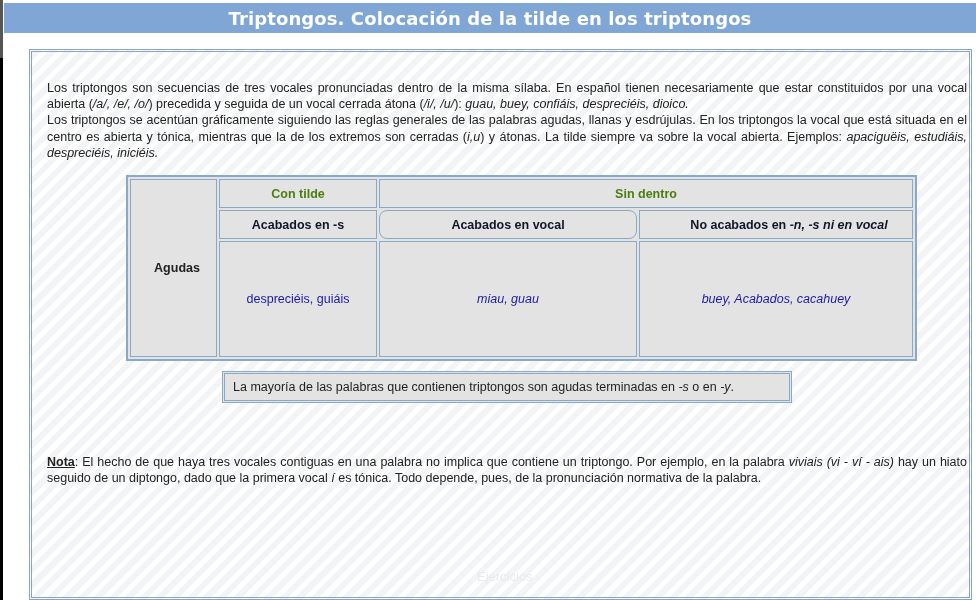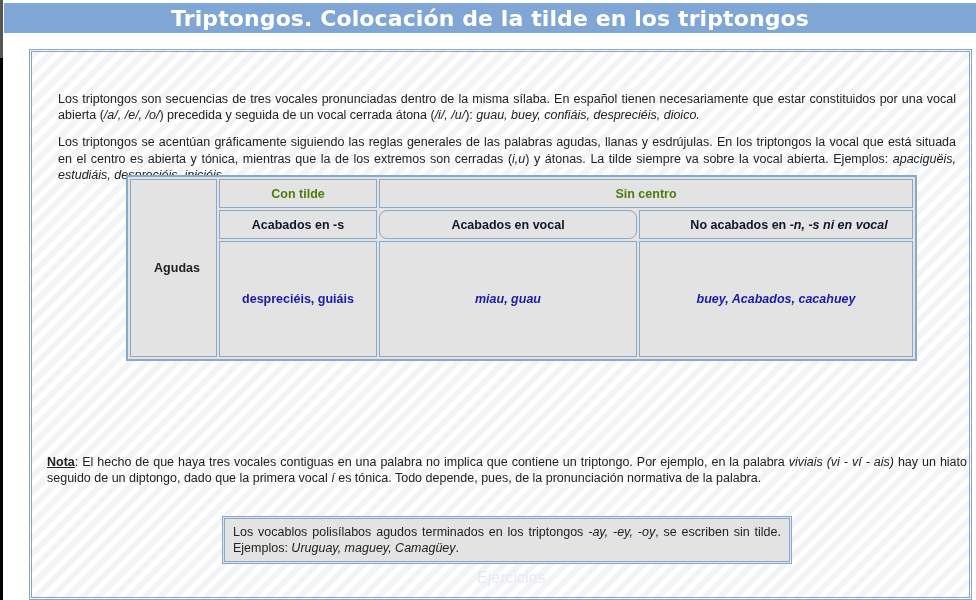--- a/index.html
+++ b/index.html
@@ -13,64 +13,64 @@
     position:absolute; left:0; top:0; width:3px; height:600px;
     background:linear-gradient(to bottom,#555 0,#555 58px,#000 58px,#000 100%);
   }
   .title-bar {
     position:absolute; left:4px; top:3px; width:972px; height:30px;
     background:#7fa6d4;
     display:flex; align-items:center; justify-content:center;
   }
   .title-bar h1 {
     margin:0; color:#fff; font-family:"DejaVu Sans", sans-serif;
-    font-weight:bold; font-size:22px; letter-spacing:0.1px;
+    font-weight:bold; font-size:18px; letter-spacing:0.1px;
   }
   .panel {
     position:absolute; left:29px; top:49px; width:937px; height:545px;
     border:3px double #8aa4bd;
     background:
       repeating-linear-gradient(135deg,#f3f4f6 0,#f3f4f6 6px,#ffffff 6px,#ffffff 11px);
   }
   .intro {
     position:absolute; left:15px; top:28px; width:920px;
     line-height:16.2px; text-align:justify; color:#222;
   }
-  .intro p { margin:11px; }
+  .intro p { margin:0; }
   i { font-style:italic; }
   .grid-table {
     position:absolute; left:94px; top:123px;
     border:2px solid #89a9c7;
     border-collapse:separate; border-spacing:2px;
     background:#e3e3e3;
   }
   .grid-table td {
     border:1px solid #89a9c7; background:#e3e3e3;
     text-align:center; padding:0;
   }
   .hdr { font-weight:bold; color:#4d7c0f; height:27px; }
   .sub { font-weight:bold; color:#0f172a; height:27px; }
   .rowhead { font-weight:bold; text-align:right; padding-left:7px !important; width:78px; }
-  .ex { color:#1a1aa6; height:114px;font-weight:bold; }
+  .ex { color:#1a1aa6; height:114px; }
   .ex i { color:#1a1aa6;margin-top:39px; }
   .note-box {
     position:absolute; background:#e3e3e3;
     border:3px double #89a9c7;
     padding:5px 8px; line-height:16px; text-align:justify; color:#222;
   }
   .note1 { left:190px; top:319px; width:548px; }
   .nota {
     position:absolute; left:15px; top:402px; width:920px;
     line-height:16.2px; text-align:justify;
   }
   .nota u { text-decoration:underline;font-weight:bold; }
   .note2 { left:190px; top:464px; width:548px; }
   .link-ejercicios {
     position:absolute; left:445px; top:517px;
-    color:#e6eaf0; font-size:16px; text-decoration:none;
+    color:#e6eaf0; font-size:13px; text-decoration:none;
   }
 </style>
 </head>
 <body>
 
 <div class="left-strip"></div>
 
 <div class="title-bar">
   <h1>Triptongos. Colocación de la tilde en los triptongos</h1>
 </div>
@@ -80,34 +80,34 @@
   <div class="intro">
     <p><span>Los triptongos son secuencias de tres vocales pronunciadas dentro de la misma sílaba. En español tienen necesariamente que estar constituidos por una vocal abierta (</span><i>/a/, /e/, /o/</i><span>) precedida y seguida de un vocal cerrada átona (</span><i>/i/, /u/</i><span>): </span><i>guau, buey, confiáis, despreciéis, dioico.</i></p>
     <p><span>Los triptongos se acentúan gráficamente siguiendo las reglas generales de las palabras agudas, llanas y esdrújulas. En los triptongos la vocal que está situada en el centro es abierta y tónica, mientras que la de los extremos son cerradas (</span><i>i,u</i><span>) y átonas. La tilde siempre va sobre la vocal abierta. Ejemplos: </span><i>apaciguëis, estudiáis, despreciéis, iniciéis.</i></p>
   </div>
 
   <table class="grid-table">
     <tbody>
         <tr>
       <td rowspan="3" class="rowhead">Agudas</td>
       <td class="hdr" style="width:156px;">Con tilde</td>
-      <td class="hdr" colspan="2">Sin centro</td>
+      <td class="hdr" colspan="2">Sin dentro</td>
     </tr>
     <tr>
       <td class="sub">Acabados en -s</td>
       <td class="sub" style="width:256px;border-radius:8px;">Acabados en vocal</td>
       <td class="sub" style="width:246px;padding-left:26px;"><span>No acabados en </span><i>-n, -s ni en vocal</i></td>
     </tr>
     <tr>
       <td class="ex">despreciéis, guiáis</td>
       <td class="ex"><i>miau, guau</i></td>
       <td class="ex"><i>buey, Acabados, cacahuey</i></td>
     </tr>
   </tbody>
     </table>
 
+  <div class="note-box note1"><span>La mayoría de las palabras que contienen triptongos son agudas terminadas en </span><i>-s</i><span> o en </span><i>-y</i><span>.</span></div>
 
   <div class="nota"><u>Nota</u><span>: El hecho de que haya tres vocales contiguas en una palabra no implica que contiene un triptongo. Por ejemplo, en la palabra </span><i>viviais (vi - ví - ais)</i><span> hay un hiato seguido de un diptongo, dado que la primera vocal </span><i>í</i><span> es tónica. Todo depende, pues, de la pronunciación normativa de la palabra.</span></div>
 
-  <div class="note-box note2"><span>Los vocablos polisílabos agudos terminados en los triptongos </span><i>-ay, -ey, -oy</i><span>, se escriben sin tilde. Ejemplos: </span><i>Uruguay, maguey, Camagüey</i><span>.</span></div>
 
   <a class="link-ejercicios">Ejercicios</a>
 </div>
 
 </body></html>

